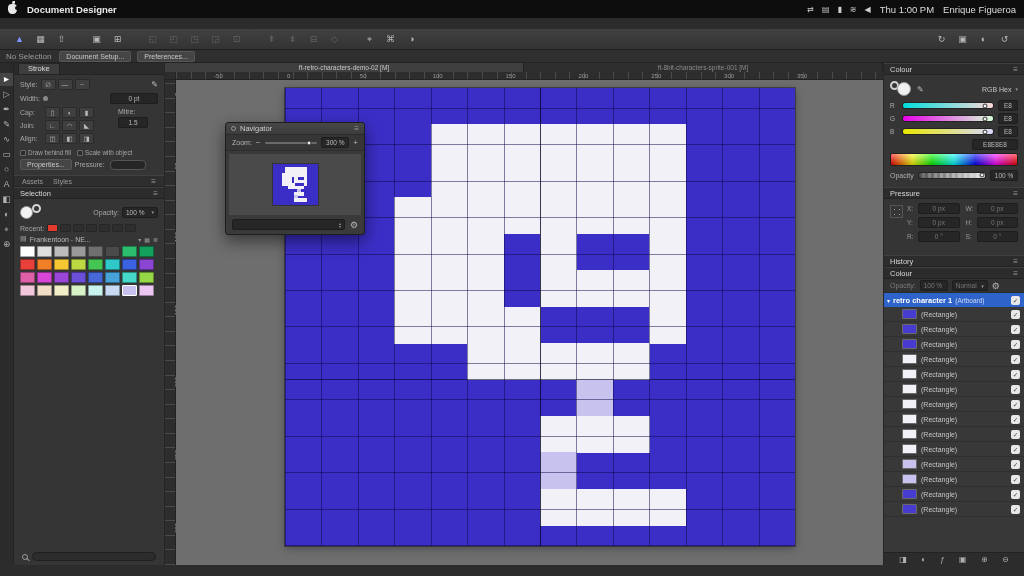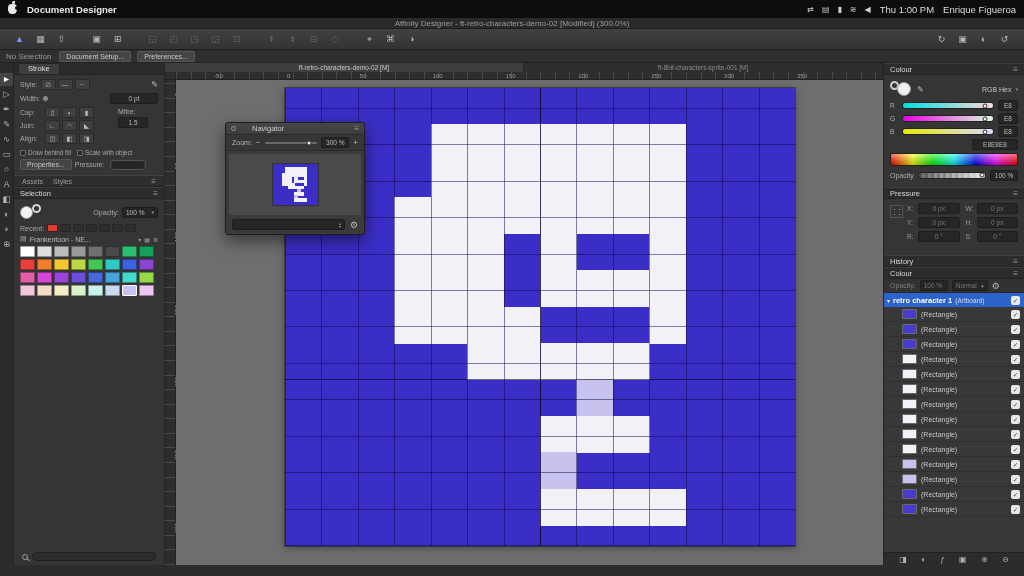--- a/index.html
+++ b/index.html
@@ -126,21 +126,21 @@
   background-image:repeating-linear-gradient(90deg,rgba(12,6,70,.5) 0 1px,transparent 1px 36.4286px),
                    repeating-linear-gradient(0deg,rgba(12,6,70,.5) 0 1px,transparent 1px 36.4286px);}
 .guide-v{position:absolute;top:0;bottom:0;width:1px;background:rgba(0,0,15,.55);}
 .guide-h{position:absolute;left:0;right:0;height:1px;background:rgba(0,0,15,.55);}
 
 
 #navigator{position:absolute;left:49px;top:42px;width:140px;height:113px;background:#3a3a3a;
   border:1px solid #1e1e1e;border-radius:3px;box-shadow:0 6px 16px rgba(0,0,0,.5);z-index:5;
   display:flex;flex-direction:column;}
 .nav-title{height:12px;background:linear-gradient(#474747,#3c3c3c);border-bottom:1px solid #2a2a2a;
-  display:flex;align-items:center;gap:16px;padding:0 5px;border-radius:3px 3px 0 0;text-align:center;}
+  display:flex;align-items:center;gap:4px;padding:0 5px;border-radius:3px 3px 0 0;text-align:center;}
 .nav-close{width:5px;height:5px;border:1px solid #999;border-radius:50%;flex:none;}
 .nav-t{font-size:7.5px;color:#ccc;}
 .nav-zoom{height:16px;display:flex;align-items:center;gap:4px;padding:0 6px;background:#363636;border-bottom:1px solid #2c2c2c;}
 .nz-l{font-size: 7px;color:#b5b5b5;}
 .nz-minus,.nz-plus{font-size:8px;color:#bbb;}
 .nz-track{position:relative;flex:1;height:2px;background:#6a6a6a;border-radius:1px;}
 .thumb{position:absolute;top:50%;transform:translate(-50%,-50%);width:5px;height:5px;border-radius:50%;
   background:#f0f0f0;border:1px solid #333;}
 .nav-thumb{flex:1;background:#4a4a4a;margin:3px;display:flex;align-items:center;justify-content:center;}
 .nav-art{position:relative;width:45px;height:41px;overflow:hidden;box-shadow:0 0 0 1px rgba(0,0,0,.3);}
@@ -214,23 +214,20 @@
           <span class="mb-ic">▤</span>
           <span class="mb-ic">▮</span>
           <span class="mb-ic">≋</span>
           <span class="mb-ic">◀</span>
         </span>
       <span>Thu 1:00 PM</span>
       <span>Enrique Figueroa</span>
     </div>
   </div>
 
-  <div id="titlebar">
-    <span>Affinity Designer - ft-retro-characters-demo-02 [Modified] (300.0%)</span>
-  </div>
 
   <div id="main-toolbar">
     <div id="toolbar-groups" style="display:flex;gap:16px;flex:1;align-items:center;">
         <div class="tb-group">
           <button class="tb-btn" style="color: rgb(123, 150, 255);">▲</button>
           <button class="tb-btn">▦</button>
           <button class="tb-btn">⇧</button>
         </div>
         <div class="tb-group">
           <button class="tb-btn">▣</button>

